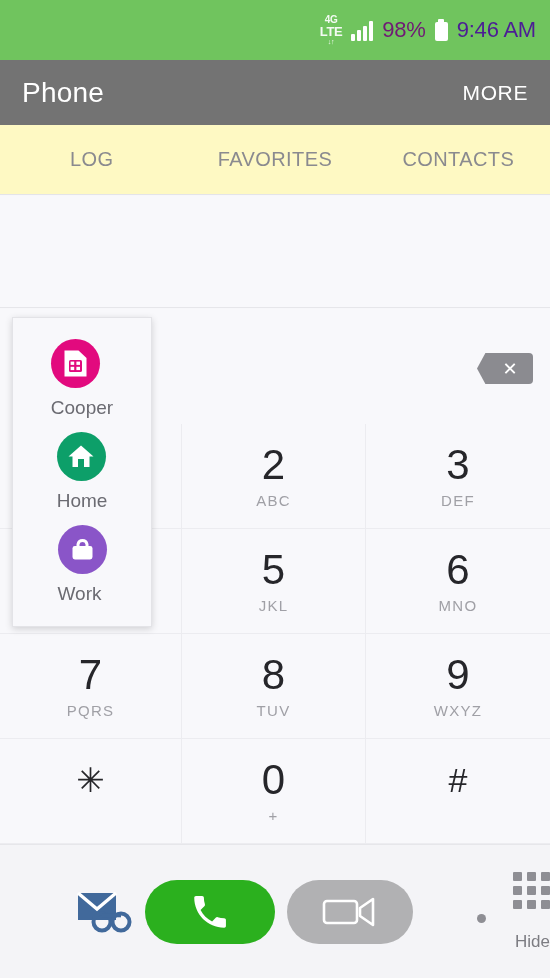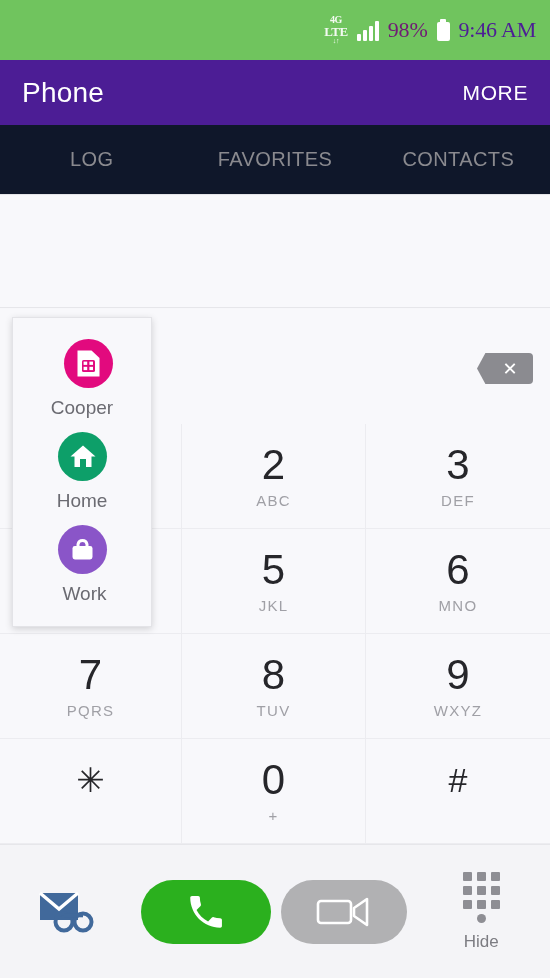--- a/index.html
+++ b/index.html
@@ -9,21 +9,21 @@
     background: #f7f7fa;
     overflow: hidden;
   }
   #screen { position: relative; width: 550px; height: 978px; background: #f7f7fa; }
 
   
   .statusbar {
     position: absolute; top: 0; left: 0; width: 550px; height: 60px;
     background: #70c45e;
     display: flex; align-items: center; justify-content: flex-end;
-    padding-right: 14px; gap: 9px; font-family: Liberation Serif, serif;
+    padding-right: 14px; gap: 9px;
   }
   .net-badge {
     display: flex; flex-direction: column; align-items: center;
     line-height: 1; color: #ffffff; opacity: .92;
   }
   .net-badge .n1 { font-size: 10px; font-weight: bold; letter-spacing: -.4px; }
   .net-badge .n2 { font-size: 13px; font-weight: bold; letter-spacing: -.4px; }
   .net-badge .n3 { font-size: 7px; letter-spacing: -.3px; }
   .signal { display: flex; align-items: flex-end; gap: 2px; height: 22px; }
   .signal i { display: block; width: 4px; background: #fff; border-radius: 1px; }
@@ -39,30 +39,30 @@
   }
   .batt-icon .cap {
     position: absolute; top: 0; left: 3.5px; width: 6px; height: 4px;
     background: #fff; border-radius: 1px 1px 0 0;
   }
   .clock { color: #4c1d95; font-size: 22px; letter-spacing: -.2px; }
 
   
   .appbar {
     position: absolute; top: 60px; left: 0; width: 550px; height: 65px;
-    background: #4c1d95; display: flex; align-items: center;
+    background: #737373; display: flex; align-items: center;
     padding: 0 22px; justify-content: space-between;
   }
   .appbar-title { color: #fff; font-size: 28px; font-weight: normal; letter-spacing: .2px; }
   .appbar-more { color: #fff; font-size: 21px; letter-spacing: .6px; }
 
   
   .tabs {
     position: absolute; top: 125px; left: 0; width: 550px; height: 70px;
-    background: #0f172a; display: flex; align-items: center;
+    background: #fef9c3; display: flex; align-items: center;
     border-bottom: 1px solid #e4e4e8;
   }
   .tab {
     flex: 1; text-align: center; color: #8a8a8f;
     font-size: 20px; letter-spacing: .4px;
   }
 
   
   .display-area {
     position: absolute; top: 196px; left: 0; width: 550px; height: 112px;
@@ -110,21 +110,21 @@
     margin-top: 7px; height: 15px; line-height: 1;
   }
   .key .digit.sym { font-size: 34px; }
 
   
   .bottombar {
     position: absolute; bottom: 0; left: 0; width: 550px; height: 134px;
     background: #f4f4f7; border-top: 1px solid #e6e6ea;
     display: flex; align-items: center;
   }
-  .bb-slot { flex: 1; display: flex; flex-direction: column; align-items: center; justify-content: center; }
+  .bb-slot { flex: 1; display: flex; flex-direction: column; align-items: flex-end; justify-content: center; }
   .call-btn {
     width: 130px; height: 64px; border-radius: 34px; background: #2bb01e;
     display: flex; align-items: center; justify-content: center;
   }
   .video-btn {
     width: 126px; height: 64px; border-radius: 34px; background: #b1b1b3;
     display: flex; align-items: center; justify-content: center;
   }
   .hide-grid { display: grid; grid-template-columns: repeat(3, 9px); gap: 5px; }
   .hide-grid i { display: block; width: 9px; height: 9px; background: #8e8e94; border-radius: 1px; }
@@ -133,21 +133,21 @@
 
   
   .popup {
     position: absolute; left: 12px; top: 317px; width: 140px; height: 310px;
     background: #f8f8fb; border: 1px solid #e3e3e7;
     box-shadow: 0 2px 7px rgba(0,0,0,.16);
     display: flex; flex-direction: column;
     align-items: center; justify-content: space-around;
     padding: 14px 0; z-index: 30;
   }
-  .popup-item { display: flex; flex-direction: column; align-items: flex-end; }
+  .popup-item { display: flex; flex-direction: column; align-items: flex-start; }
   .popup-icon {
     width: 49px; height: 49px; border-radius: 50%;
     display: flex; align-items: center; justify-content: center;
   }
   .popup-label { font-size: 19px; color: #6b6b72; margin-top: 9px; }
 </style>
 </head>
 <body>
 
 <div id="screen">

